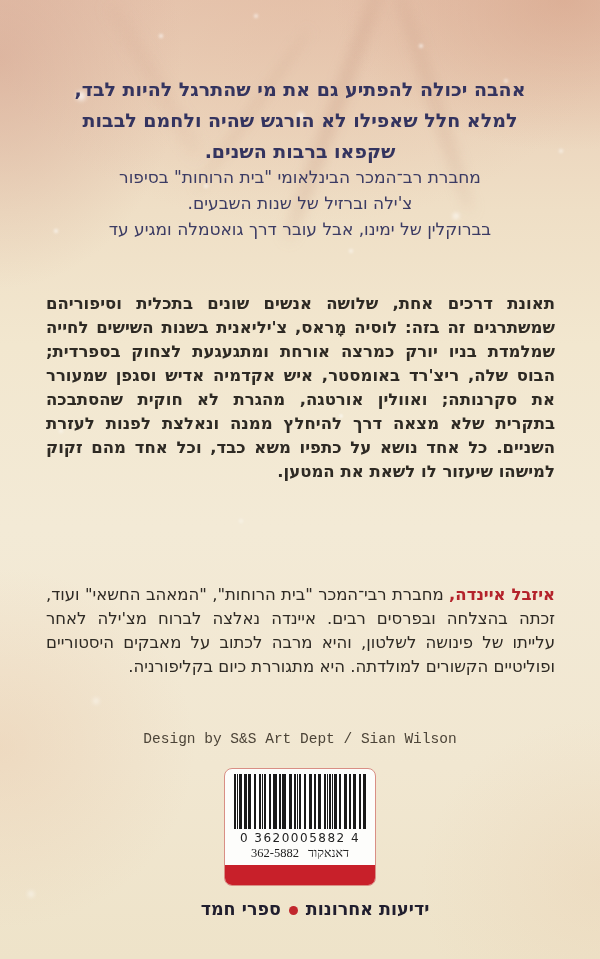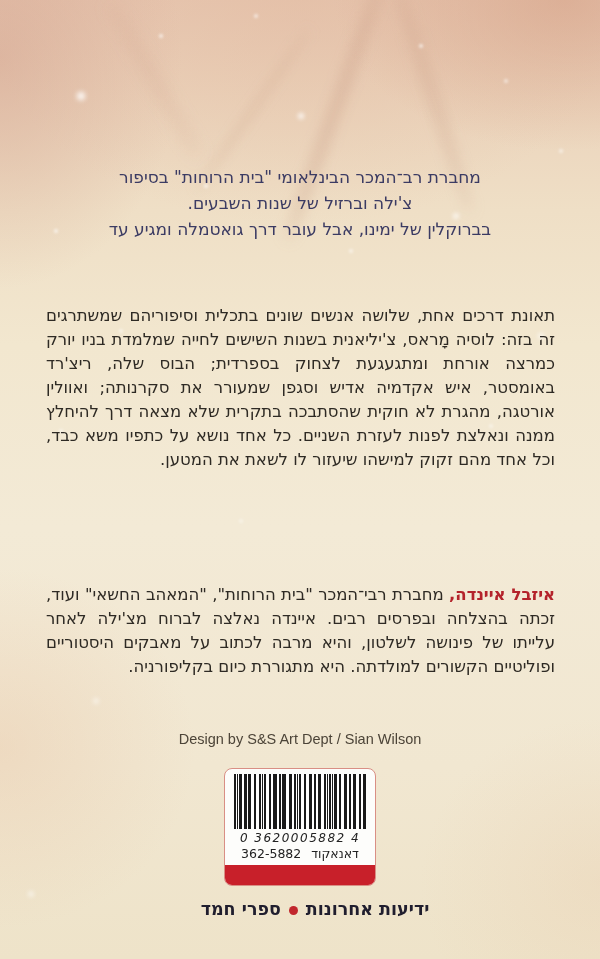--- a/index.html
+++ b/index.html
@@ -40,51 +40,56 @@
       240px 520px 3px 1px rgba(255,255,255,.45),
       95px 700px 4px 2px rgba(255,255,255,.50),
       30px 893px 4px 2px rgba(255,255,255,.55);
   }
   .tagline{position:absolute;top:74px;left:0;right:0;direction:rtl;text-align:center;
     color:#34345f;font-weight:bold;font-size:19px;line-height:31px;}
   .intro{position:absolute;top:164px;left:0;right:0;direction:rtl;text-align:center;
     color:#3b3b63;font-size:17px;line-height:26px;}
   .bodytext{position:absolute;left:46px;right:45px;direction:rtl;text-align:justify;
     color:#2e2a24;font-size:16.5px;line-height:24px;}
-  .p1{top:304px;} .p2{top:497px;} .p3{top:583px;}
+  .p1{top:292px;font-weight:bold;} .p2{top:497px;} .p3{top:583px;}
   .red-lead{color:#b4232b;font-weight:bold;}
   .credits{position:absolute;top:731px;left:0;right:0;text-align:center;direction:ltr;
-    font-family:Liberation Sans, sans-serif;color:#4c4438;font-size:14.5px;line-height:16.5px;}
+    font-family:Liberation Mono, monospace;color:#4c4438;font-size:14.5px;line-height:16.5px;}
   .sticker{position:absolute;top:768px;left:224px;width:152px;height:118px;background:#fdfdfb;
     border:1px solid #d98f85;border-radius:8px;box-sizing:border-box;overflow:hidden;}
   .bars{margin:5px auto 0 auto;width:132px;height:55px;background-color:#fff;
     background-image:
       repeating-linear-gradient(90deg,#191919 0 2px,transparent 2px 5px),
       repeating-linear-gradient(90deg,#191919 0 1px,transparent 1px 7px),
       repeating-linear-gradient(90deg,transparent 0 3px,#191919 3px 4px,transparent 4px 9px);}
-  .bar-num{margin-top:2px;text-align:center;color:#222;font-size:12px;letter-spacing:1.5px;direction:ltr;font-style:italic;}
-  .dana{margin-top:1px;text-align:center;color:#222;font-size:12.5px;direction:rtl;}
+  .bar-num{margin-top:2px;text-align:center;color:#222;font-size:12px;letter-spacing:1.5px;direction:ltr;}
+  .dana{margin-top:1px;text-align:center;color:#222;font-size:12.5px;direction:rtl;font-family:Liberation Serif, serif;}
   .dana span{margin:0 3px;}
   .band{position:absolute;bottom:0;left:0;right:0;height:20px;background:#c8202a;}
   .footer{position:absolute;top:899px;left:0;right:0;direction:rtl;text-align:center;
     color:#201e2e;font-weight:bold;font-size:17.5px;margin-left:30px;}
   .dot{display:inline-block;width:9px;height:9px;border-radius:50%;background:#c1272d;
     margin:0 8px;vertical-align:middle;}
 </style>
 </head>
 <body>
 
 <div id="cover">
 
   <div class="branch b1"></div>
   <div class="branch b2"></div>
   <div class="branch b3"></div>
   <div class="branch b4"></div>
   <div class="snow"></div>
 
+  <div class="tagline">
+    <div>אהבה יכולה להפתיע גם את מי שהתרגל להיות לבד,</div>
+    <div>למלא חלל שאפילו לא הורגש שהיה ולחמם לבבות</div>
+    <div>שקפאו ברבות השנים.</div>
+  </div>
 
   <div class="intro">
     <div>מחברת רב־המכר הבינלאומי "בית הרוחות" בסיפור</div>
     <div>צ'ילה וברזיל של שנות השבעים.</div>
     <div>בברוקלין של ימינו, אבל עובר דרך גואטמלה ומגיע עד</div>
   </div>
 
   <div class="bodytext p1">תאונת דרכים אחת, שלושה אנשים שונים בתכלית וסיפוריהם שמשתרגים זה בזה: לוסיה מָראס, צ'יליאנית בשנות השישים לחייה שמלמדת בניו יורק כמרצה אורחת ומתגעגעת לצחוק בספרדית; הבוס שלה, ריצ'רד באומסטר, איש אקדמיה אדיש וסגפן שמעורר את סקרנותה; ואוולין אורטגה, מהגרת לא חוקית שהסתבכה בתקרית שלא מצאה דרך להיחלץ ממנה ונאלצת לפנות לעזרת השניים. כל אחד נושא על כתפיו משא כבד, וכל אחד מהם זקוק למישהו שיעזור לו לשאת את המטען.</div>
 
 

